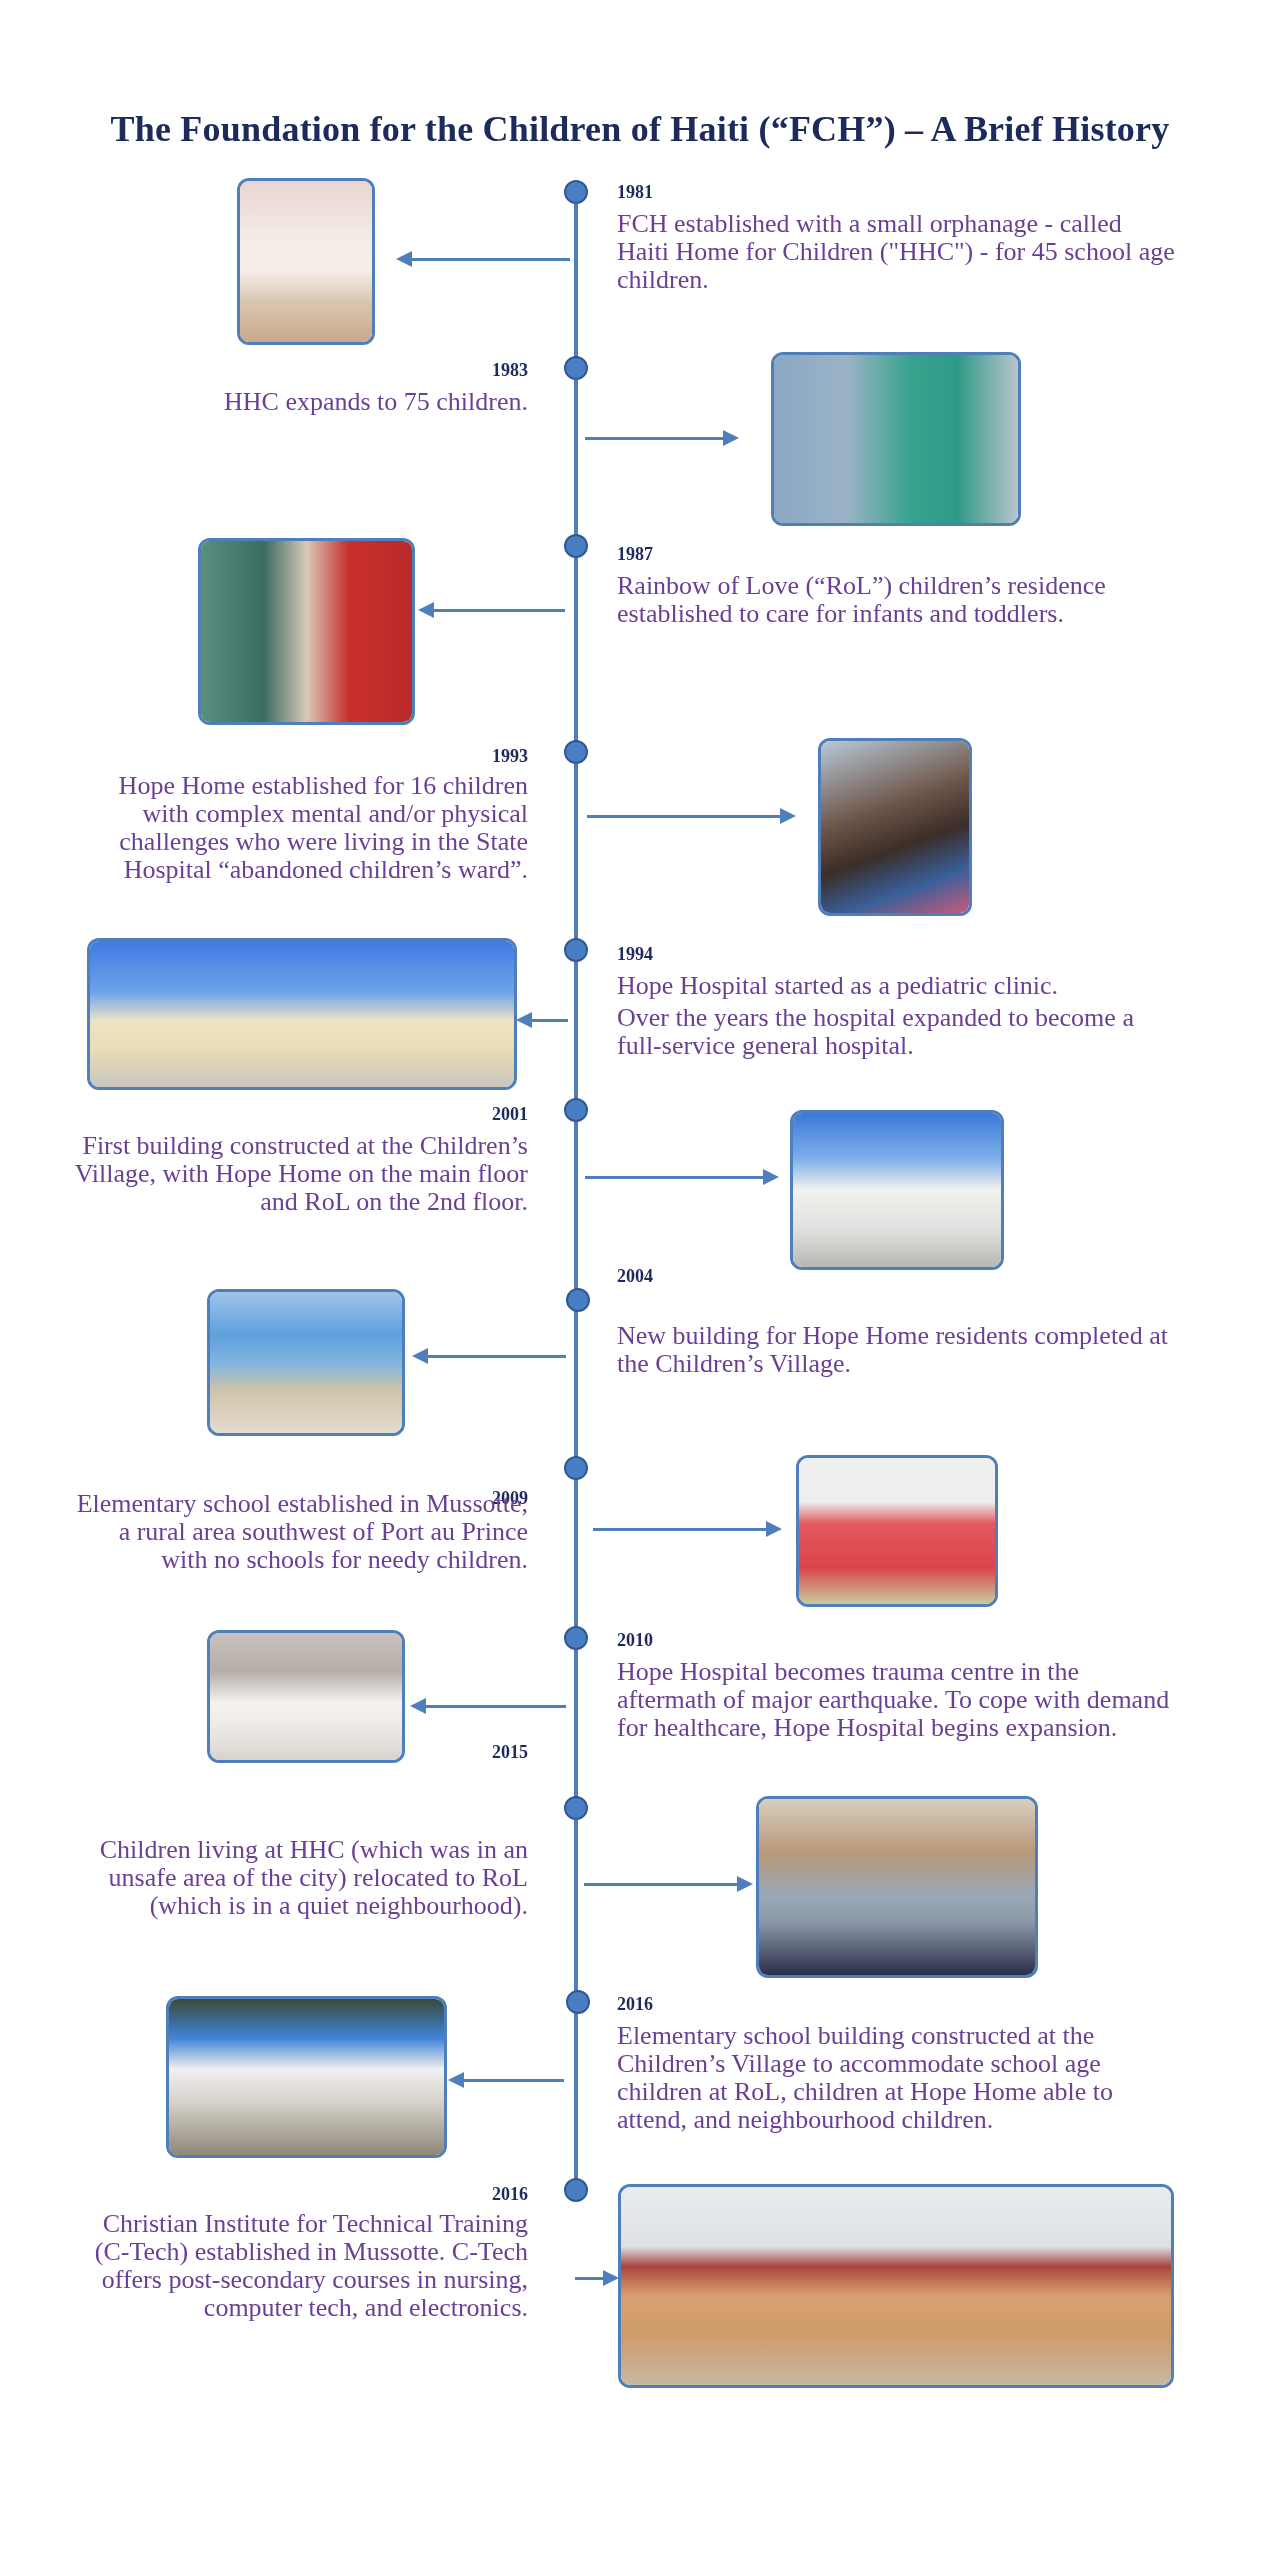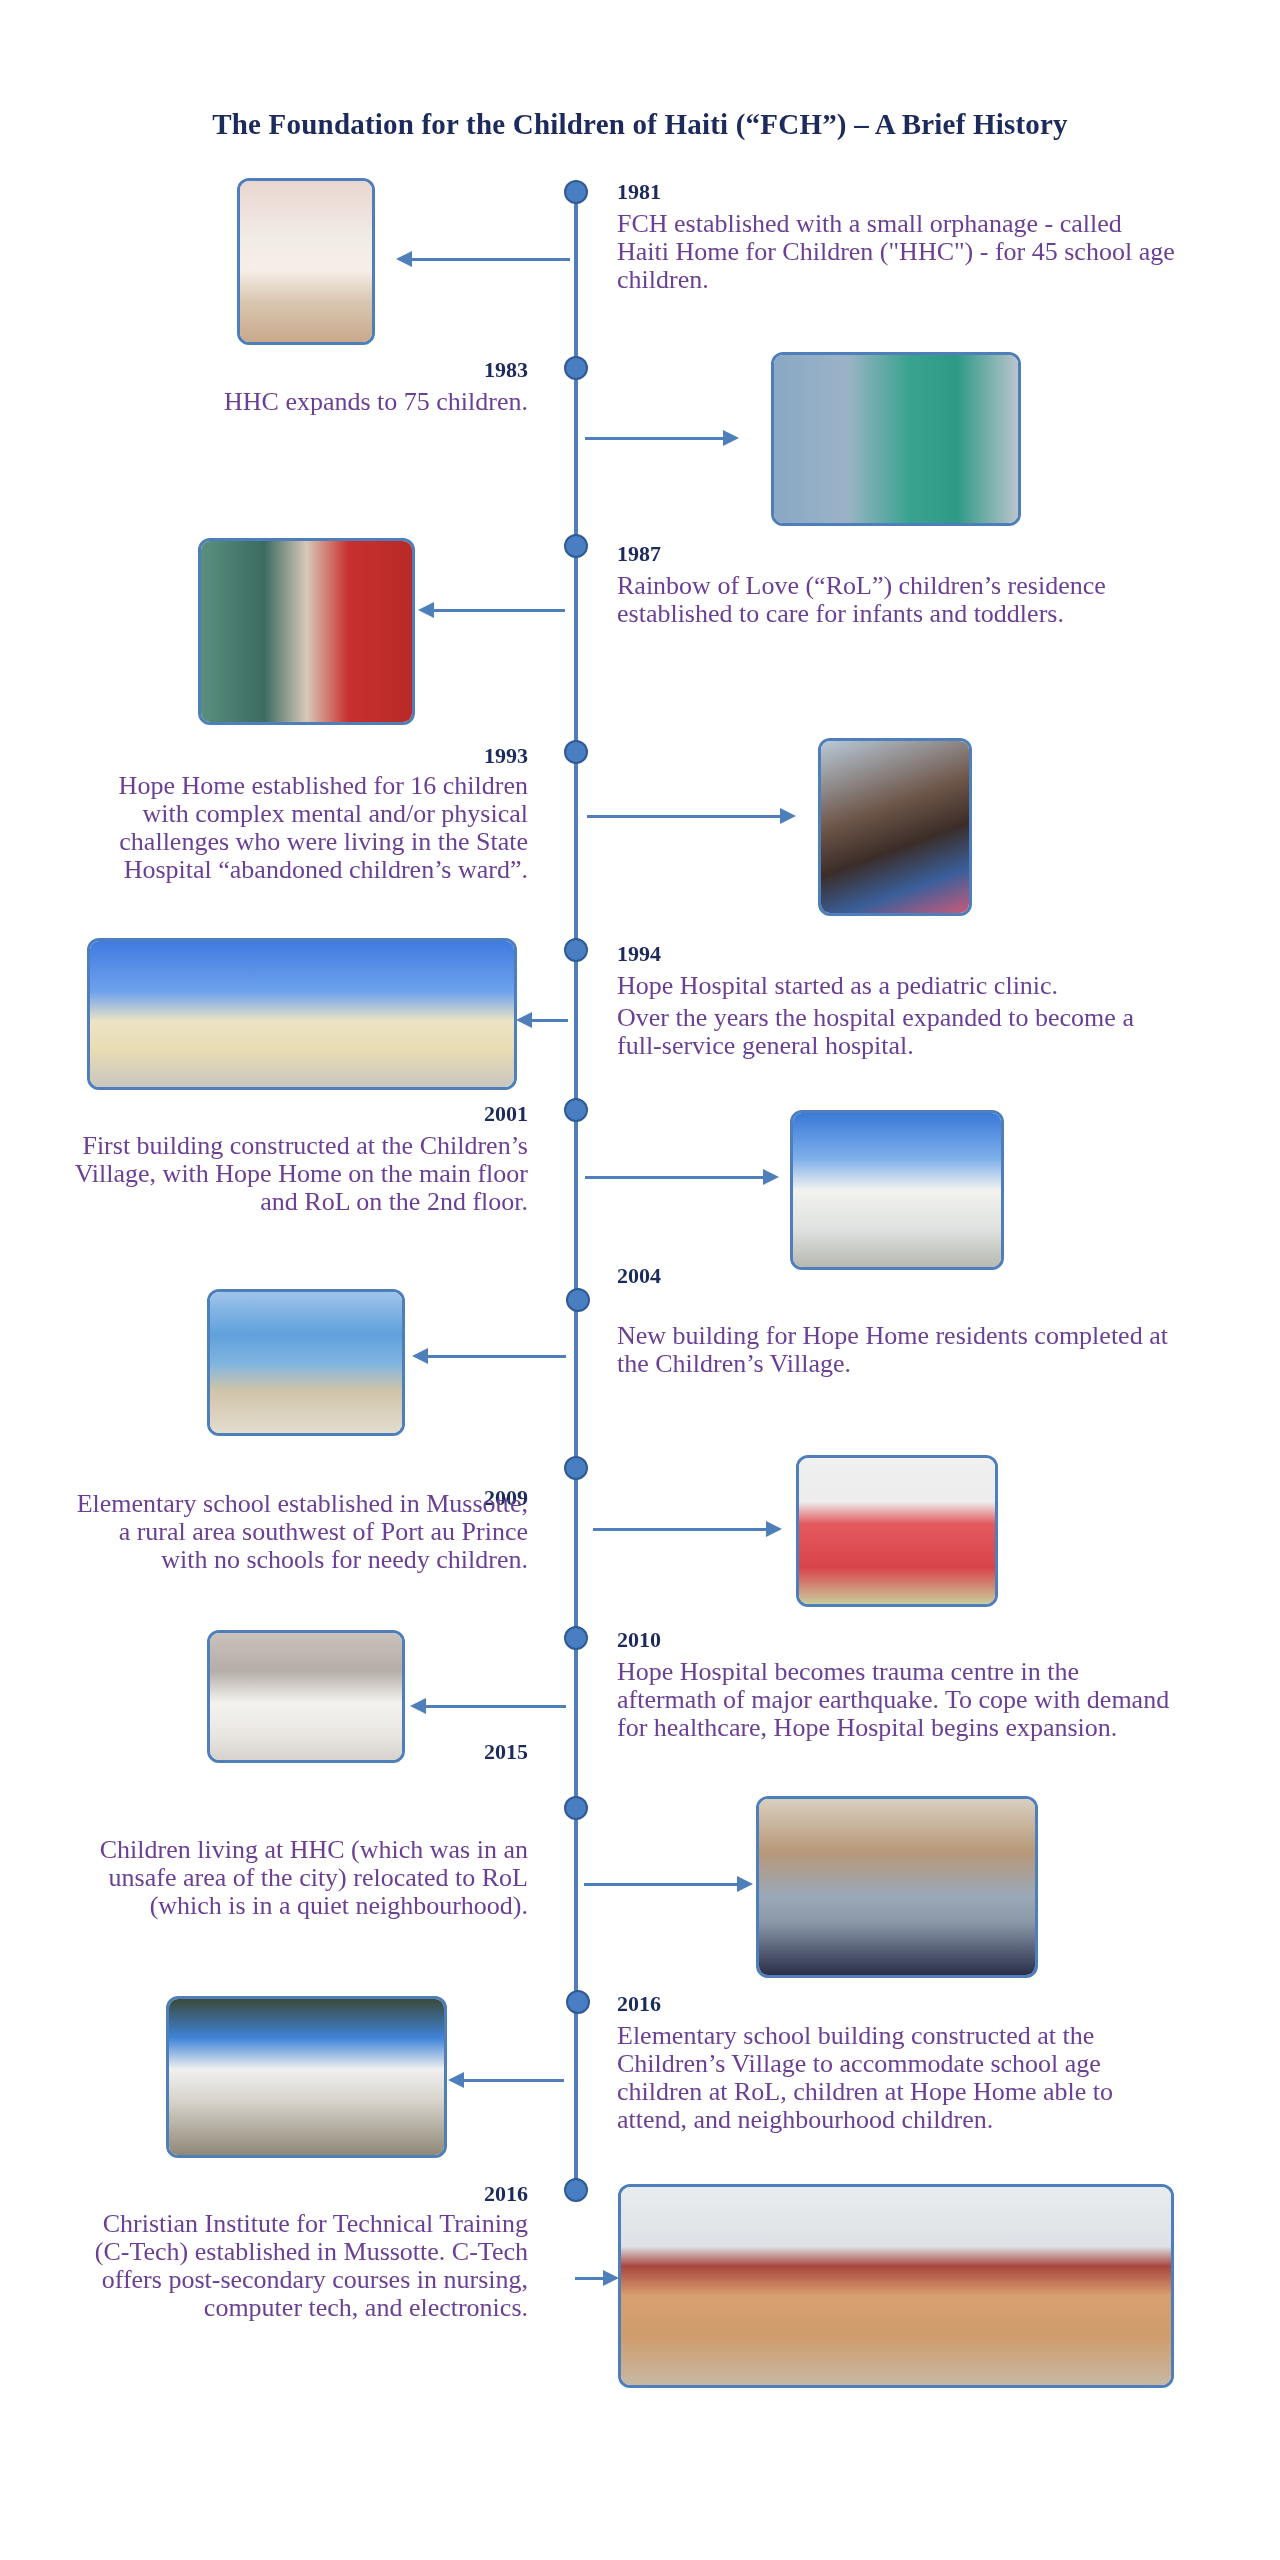--- a/index.html
+++ b/index.html
@@ -1,24 +1,24 @@
 <!DOCTYPE html>
 <html><head>
   <meta charset="utf-8">
   <style>
     html, body { margin: 0; padding: 0; background: #ffffff; }
     body { width: 1280px; height: 2560px; position: relative; overflow: hidden;
            font-family: "DejaVu Serif", "Liberation Serif", serif; }
     .title { position: absolute; top: 108px; left: 0; width: 1280px; text-align: center;
-             font-family: "Liberation Serif", serif; font-size: 29px; font-weight: bold;
+             font-family: "Liberation Serif", serif; font-size: 36px; font-weight: bold;
              color: var(--title); letter-spacing: 0.2px; margin: 0; }
     .spine { position: absolute; left: 574px; top: 190px; width: 4px; height: 2010px; background: var(--line); }
     .dot { position: absolute; width: 24px; height: 24px; border-radius: 50%;
            background: var(--dot); border: 2px solid var(--dotborder); box-sizing: border-box; }
-    .year { position: absolute; font-family: "Liberation Serif", serif; font-size: 22px;
+    .year { position: absolute; font-family: "Liberation Serif", serif; font-size: 18px;
             font-weight: bold; color: var(--year); line-height: 28px; }
     .desc { position: absolute; font-family: "Liberation Serif", serif; font-size: 26px;
             color: var(--text); line-height: 28px; }
     .desc p { margin: 0 0 4px 0; }
     .right { left: 617px; text-align: left; }
     .left { right: 752px; text-align: right; }
     .photo { position: absolute; border: 3px solid var(--frame); border-radius: 12px;
              overflow: hidden; box-sizing: border-box; }
     .photo .ph { width: 100%; height: 100%; }
     .arrow { position: absolute; height: 3px; background: var(--line); }

